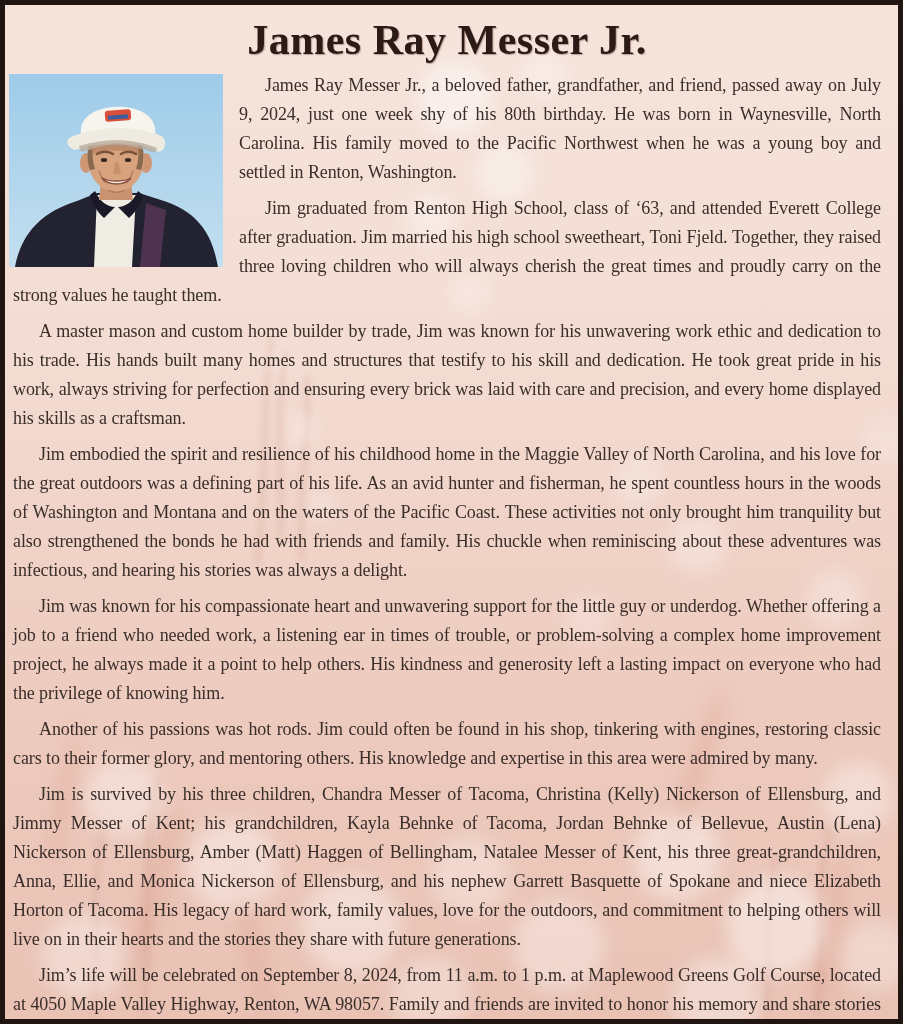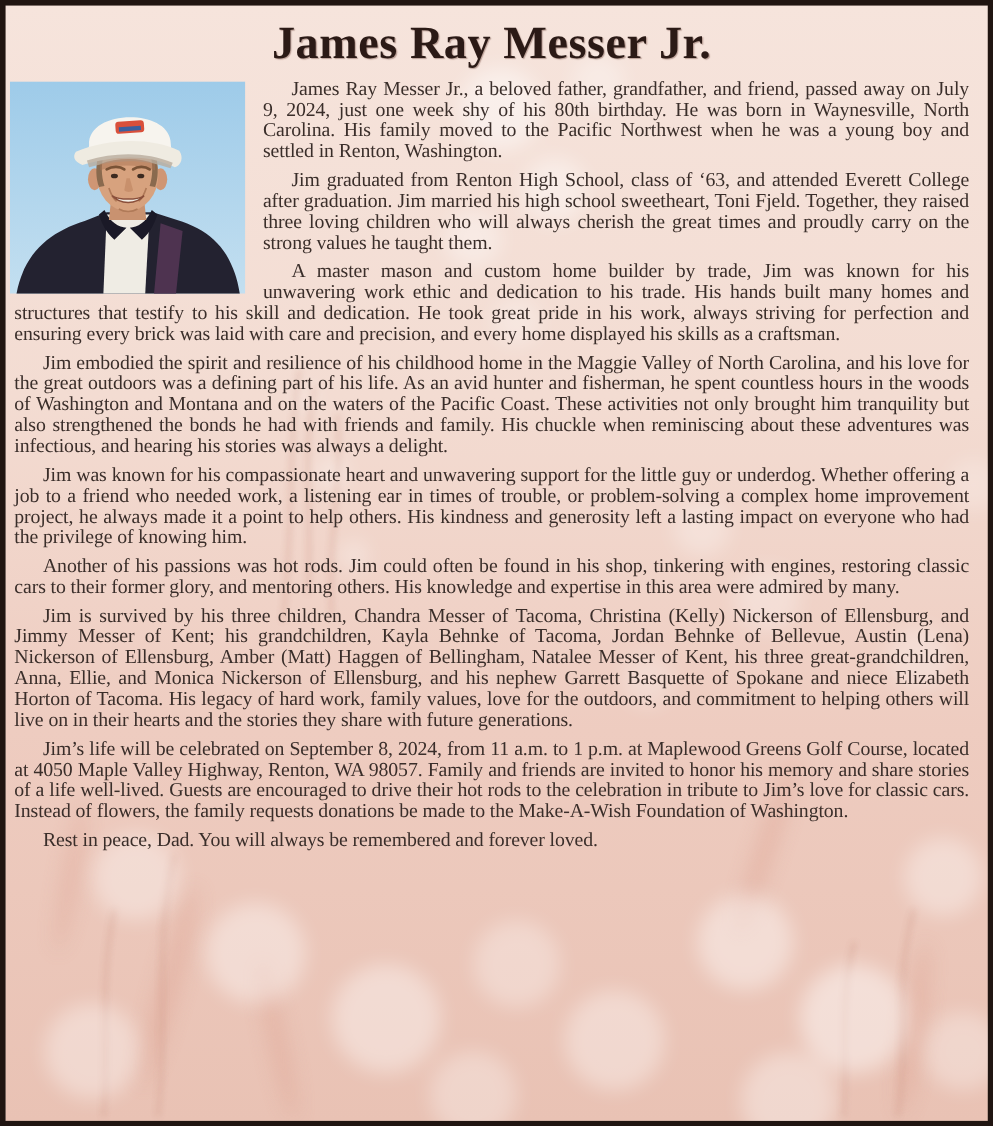--- a/index.html
+++ b/index.html
@@ -25,21 +25,21 @@
   }
   .photo {
     float:left;
     width:214px; height:193px;
     margin:3px 16px 4px -4px;
   }
   .photo svg { display:block; width:100%; height:100%; }
   .body-text p {
     margin:0 0 7px 0;
     font-size:18px;
-    line-height:19px;
+    line-height:29px;
     color:#3a2e2a;
     text-align:justify;
     text-indent:26px;
     letter-spacing:-0.1px;
   }
 </style>
 </head>
 <body>
 
 <div class="page">

